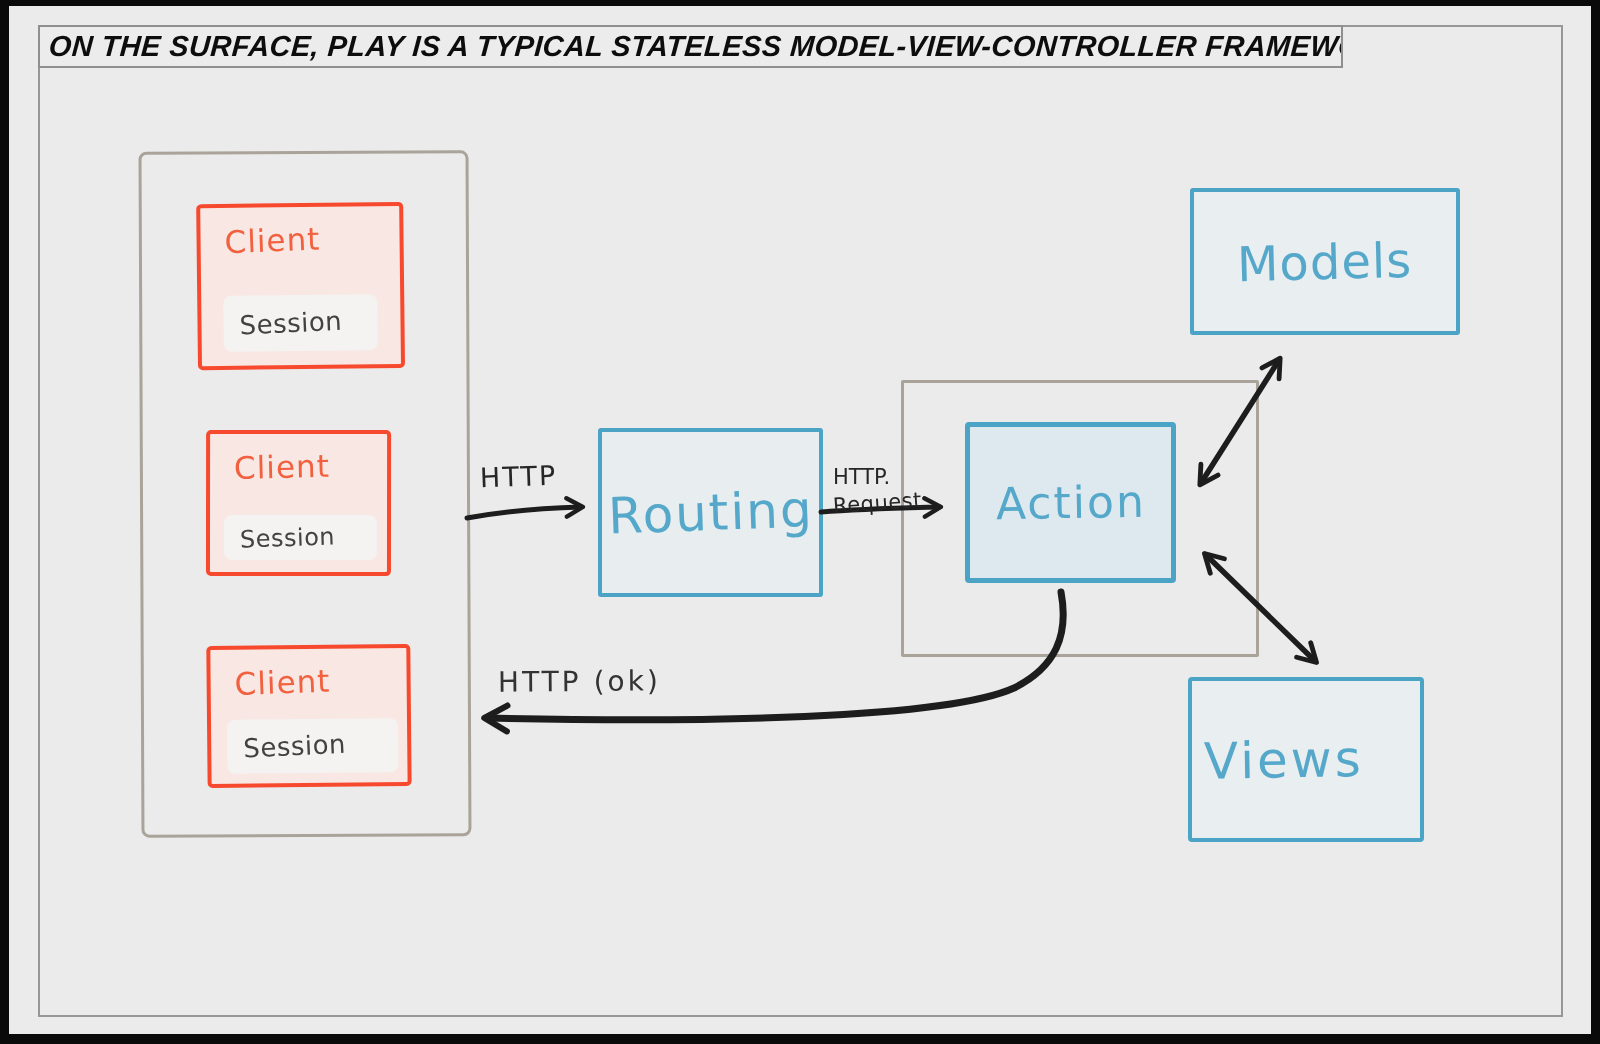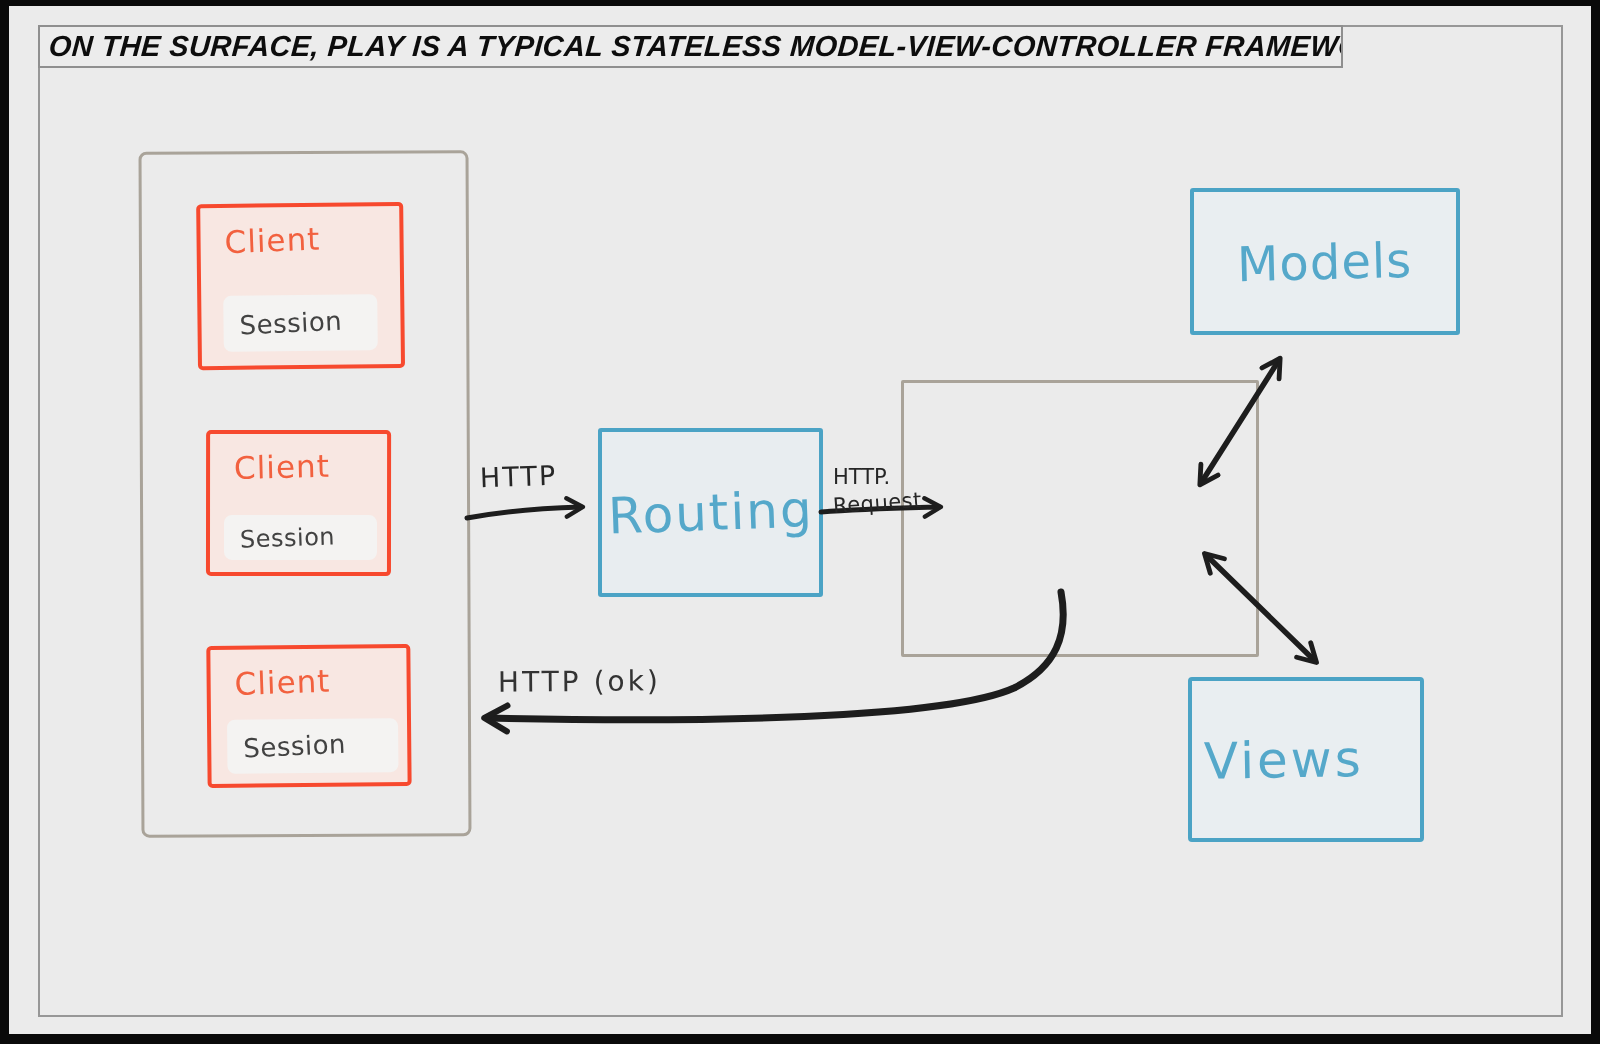--- a/index.html
+++ b/index.html
@@ -128,20 +128,23 @@
       </div>
     </div>
 
   </div>
 
   <div class="abs blue-box routing-box">
     <span class="hand">Routing</span>
   </div>
 
   <div class="abs controller-container"></div>
+  <div class="abs blue-box action-box">
+    <span class="hand">Action</span>
+  </div>
 
   <div class="abs blue-box models-box">
     <span class="hand">Models</span>
   </div>
   <div class="abs blue-box views-box">
     <span class="hand">Views</span>
   </div>
 
   <svg class="overlay" viewBox="0 0 1600 1044">
     <defs>

